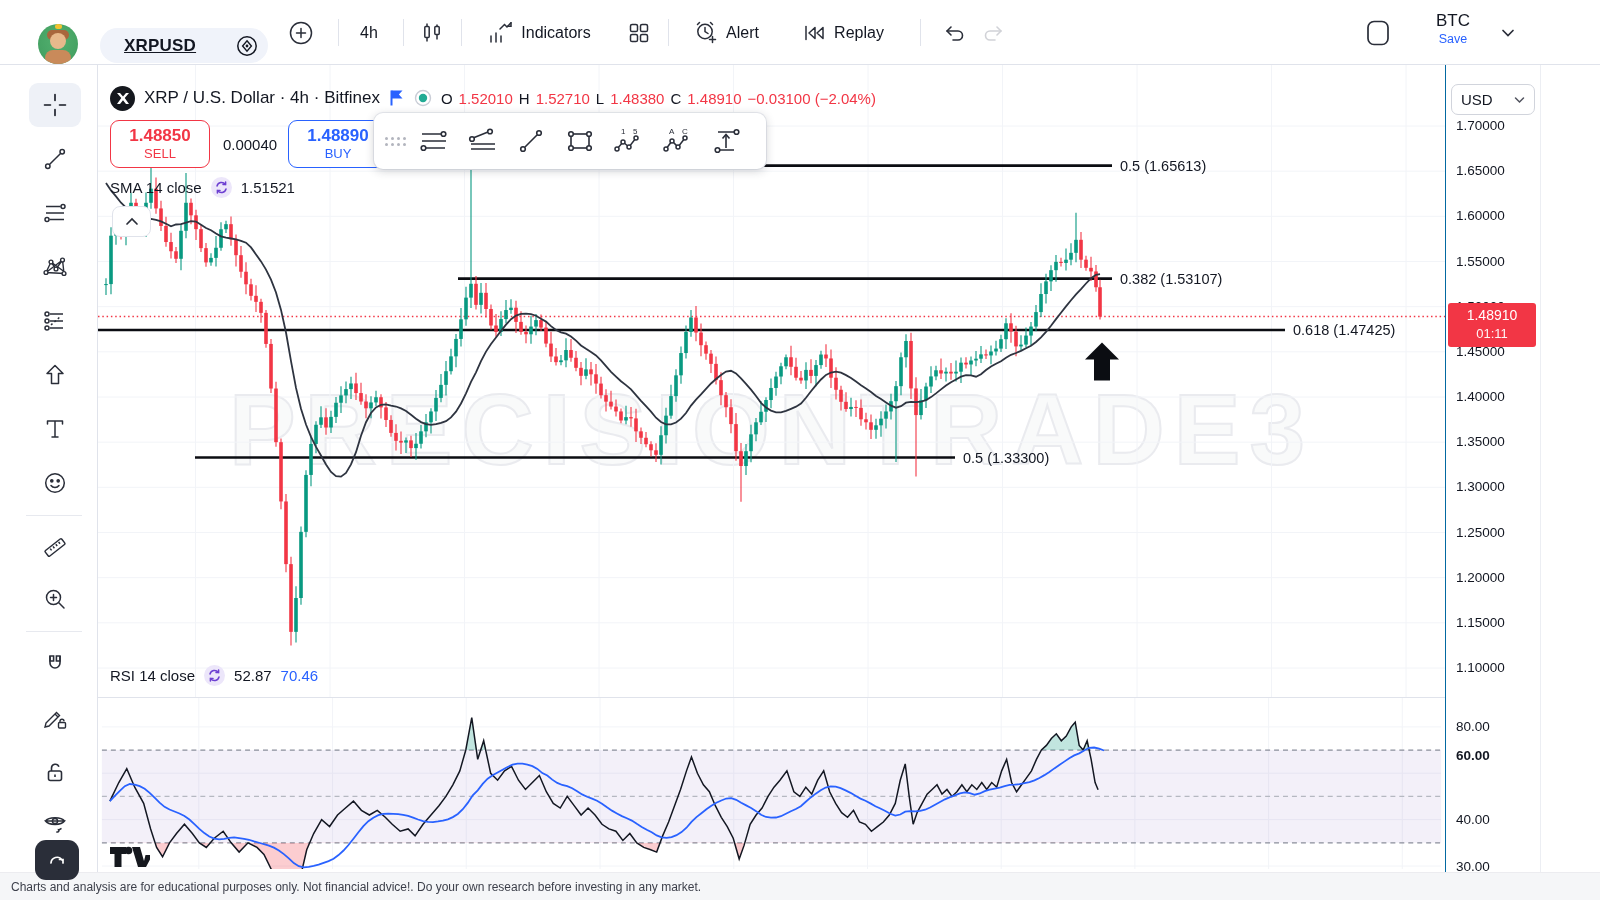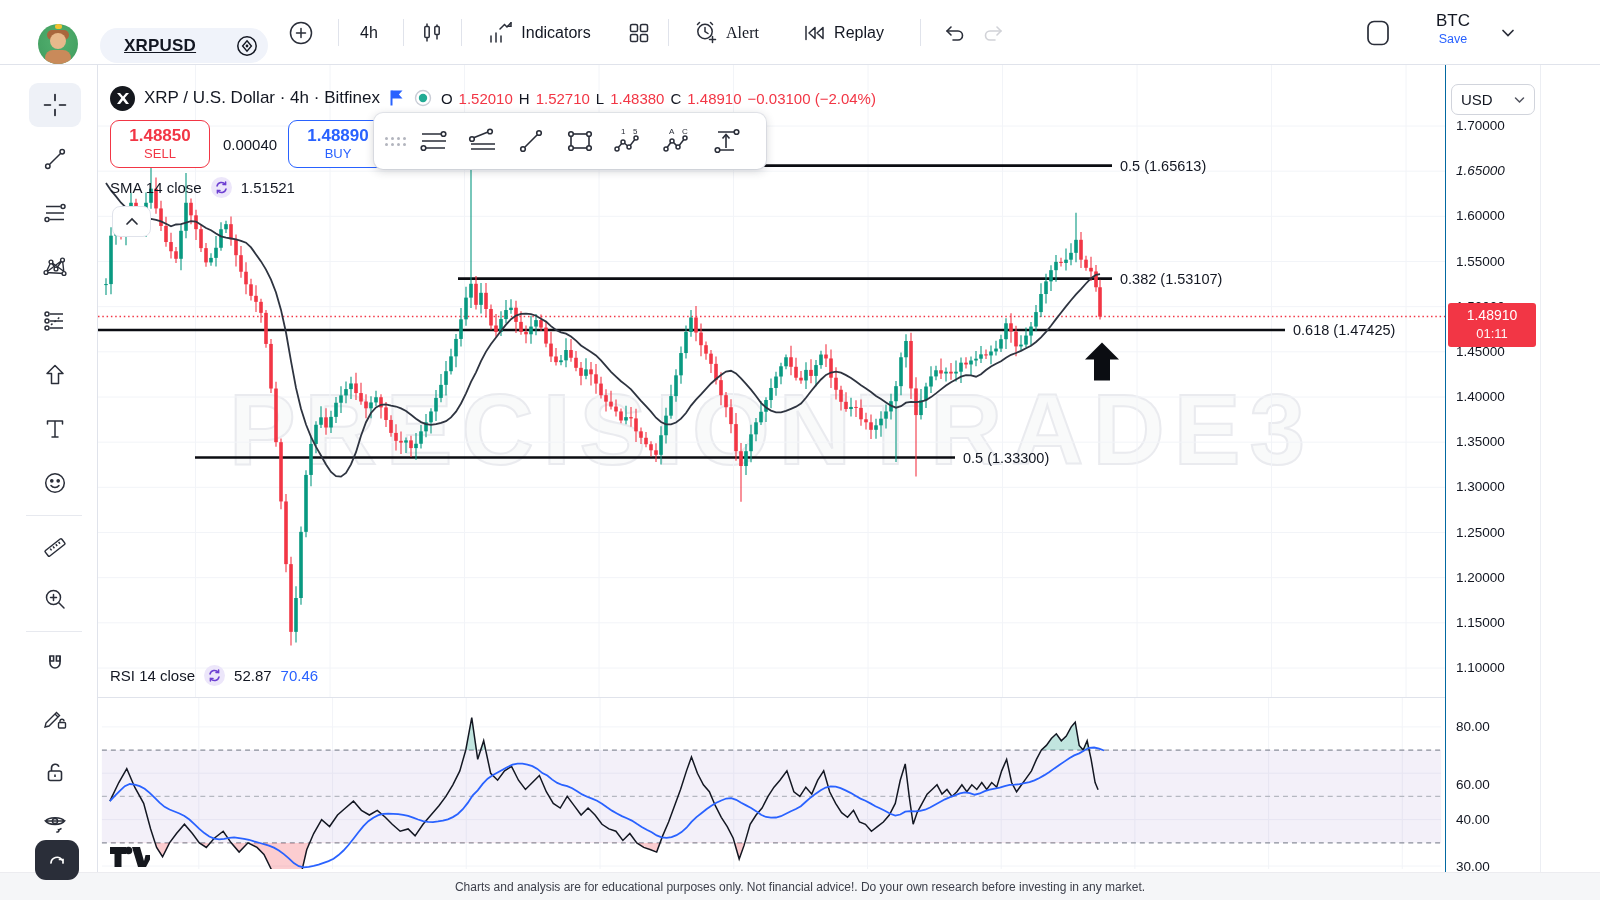--- a/index.html
+++ b/index.html
@@ -67,21 +67,21 @@
   
   .axis { position:absolute; left:1445px; top:65px; width:155px; height:807px; background:#fff; border-left:1px solid #0369a1; z-index:20; cursor:ns-resize; }
   .axis .edge { position:absolute; left:94px; top:0; width:1px; height:807px; background:#eceef3; }
   .tick { position:absolute; left:10px; font-size:13.5px; color:#131722; }
   .usd-box { position:absolute; left:5px; top:19px; width:84px; height:31px; border:1px solid #d1d4dc; border-radius:7px; background:#fff; display:flex; align-items:center; justify-content:space-between; padding:0 9px; font-size:15px; cursor:pointer; }
   .price-badge { position:absolute; left:2px; width:88px; height:44px; background:#f23645; border-radius:3px; color:#fff; text-align:center; padding-top:3px; z-index:5; }
   .price-badge .p { font-size:14px; line-height:19px; }
   .price-badge .t { font-size:13px; line-height:17px; opacity:.95; }
 
   
-  .disclaimer { position:absolute; left:0; top:872px; width:1600px; height:28px; background:#f5f6f8; border-top:1px solid #ececf0; display:flex; align-items:center; justify-content:center; font-size:12px; color:#3c3f4a; z-index:25; }
+  .disclaimer { position:absolute; left:0; top:872px; width:1600px; height:28px; background:#f5f6f8; border-top:1px solid #ececf0; display:flex; align-items:center; justify-content:flex-start; font-size:12px; color:#3c3f4a; z-index:25;padding-left:11px; }
   #tv-logo { position:absolute; left:108px; top:841px; z-index:26; cursor:pointer; }
 </style>
 </head>
 <body>
 
 <div id="stage">
 
   <div id="watermark">PRECISIONTRADE3</div>
   <svg id="price-plot" width="1347" height="632" viewBox="98 65 1347 632">
       <line x1="195.5" y1="65" x2="195.5" y2="697" stroke="#f2f4f8" stroke-width="1"></line>
@@ -609,21 +609,21 @@
       <svg width="24" height="24" viewBox="0 0 24 24">
           <g fill="none" stroke="#2a2e39" stroke-width="1.5">
             <rect x="3.5" y="3.5" width="7" height="7" rx="1.6"></rect>
             <rect x="13.5" y="3.5" width="7" height="7" rx="1.6"></rect>
             <rect x="3.5" y="13.5" width="7" height="7" rx="1.6"></rect>
             <rect x="13.5" y="13.5" width="7" height="7" rx="1.6"></rect>
           </g>
         </svg>
     </div>
     <div class="tb-div" style="left:668px;"></div>
-    <div class="tb-item" style="left:682px;width:88px;gap:8px;font-family:Liberation Serif, serif;">
+    <div class="tb-item" style="left:682px;width:88px;gap:8px;">
       <svg width="25" height="25" viewBox="0 0 25 25">
           <g fill="none" stroke="#2a2e39" stroke-width="1.5" stroke-linecap="round">
             <circle cx="12" cy="11.5" r="7.2"></circle>
             <path d="M12 7.5v4l3 2"></path>
             <path d="M4.5 4.5l2-2M19.5 4.5l-2-2"></path>
             <path d="M19.5 16.5v6M16.5 19.5h6"></path>
           </g>
         </svg>
       <span class="tb-label">Alert</span>
     </div>
@@ -966,36 +966,36 @@
   <div class="axis">
     <div class="edge"></div>
     <div class="usd-box">
       <span>USD</span>
       <svg width="11" height="8" viewBox="0 0 11 8">
           <path d="M1.5 2l4 4 4-4" fill="none" stroke="#50535e" stroke-width="1.5" stroke-linecap="round"></path>
         </svg>
     </div>
     <div id="price-ticks">
         <span class="tick" style="top: 53px;">1.70000</span>
-        <span class="tick" style="top: 98.1667px; font-style: italic;">1.65000</span>
+        <span class="tick" style="top: 98.1667px;">1.65000</span>
         <span class="tick" style="top: 143.333px;">1.60000</span>
         <span class="tick" style="top: 188.5px;">1.55000</span>
         <span class="tick" style="top: 233.667px;">1.50000</span>
         <span class="tick" style="top: 278.833px;">1.45000</span>
         <span class="tick" style="top: 324px;">1.40000</span>
         <span class="tick" style="top: 369.167px;">1.35000</span>
         <span class="tick" style="top: 414.333px;">1.30000</span>
         <span class="tick" style="top: 459.5px;">1.25000</span>
         <span class="tick" style="top: 504.667px;">1.20000</span>
         <span class="tick" style="top: 549.833px;">1.15000</span>
         <span class="tick" style="top: 595px;">1.10000</span>
       </div>
     <div id="rsi-ticks">
         <span class="tick" style="top: 654px;">80.00</span>
-        <span class="tick" style="top: 712px;">60.00</span>
+        <span class="tick" style="top: 683px; font-weight: bold;">60.00</span>
         <span class="tick" style="top: 747.333px;">40.00</span>
         <span class="tick" style="top: 794px;">30.00</span>
       </div>
     <div class="price-badge" id="price-badge" style="top: 237.513px;">
       <div class="p">1.48910</div>
       <div class="t">01:11</div>
     </div>
   </div>
 
   <svg id="tv-logo" width="42" height="32" viewBox="0 0 42 32">

